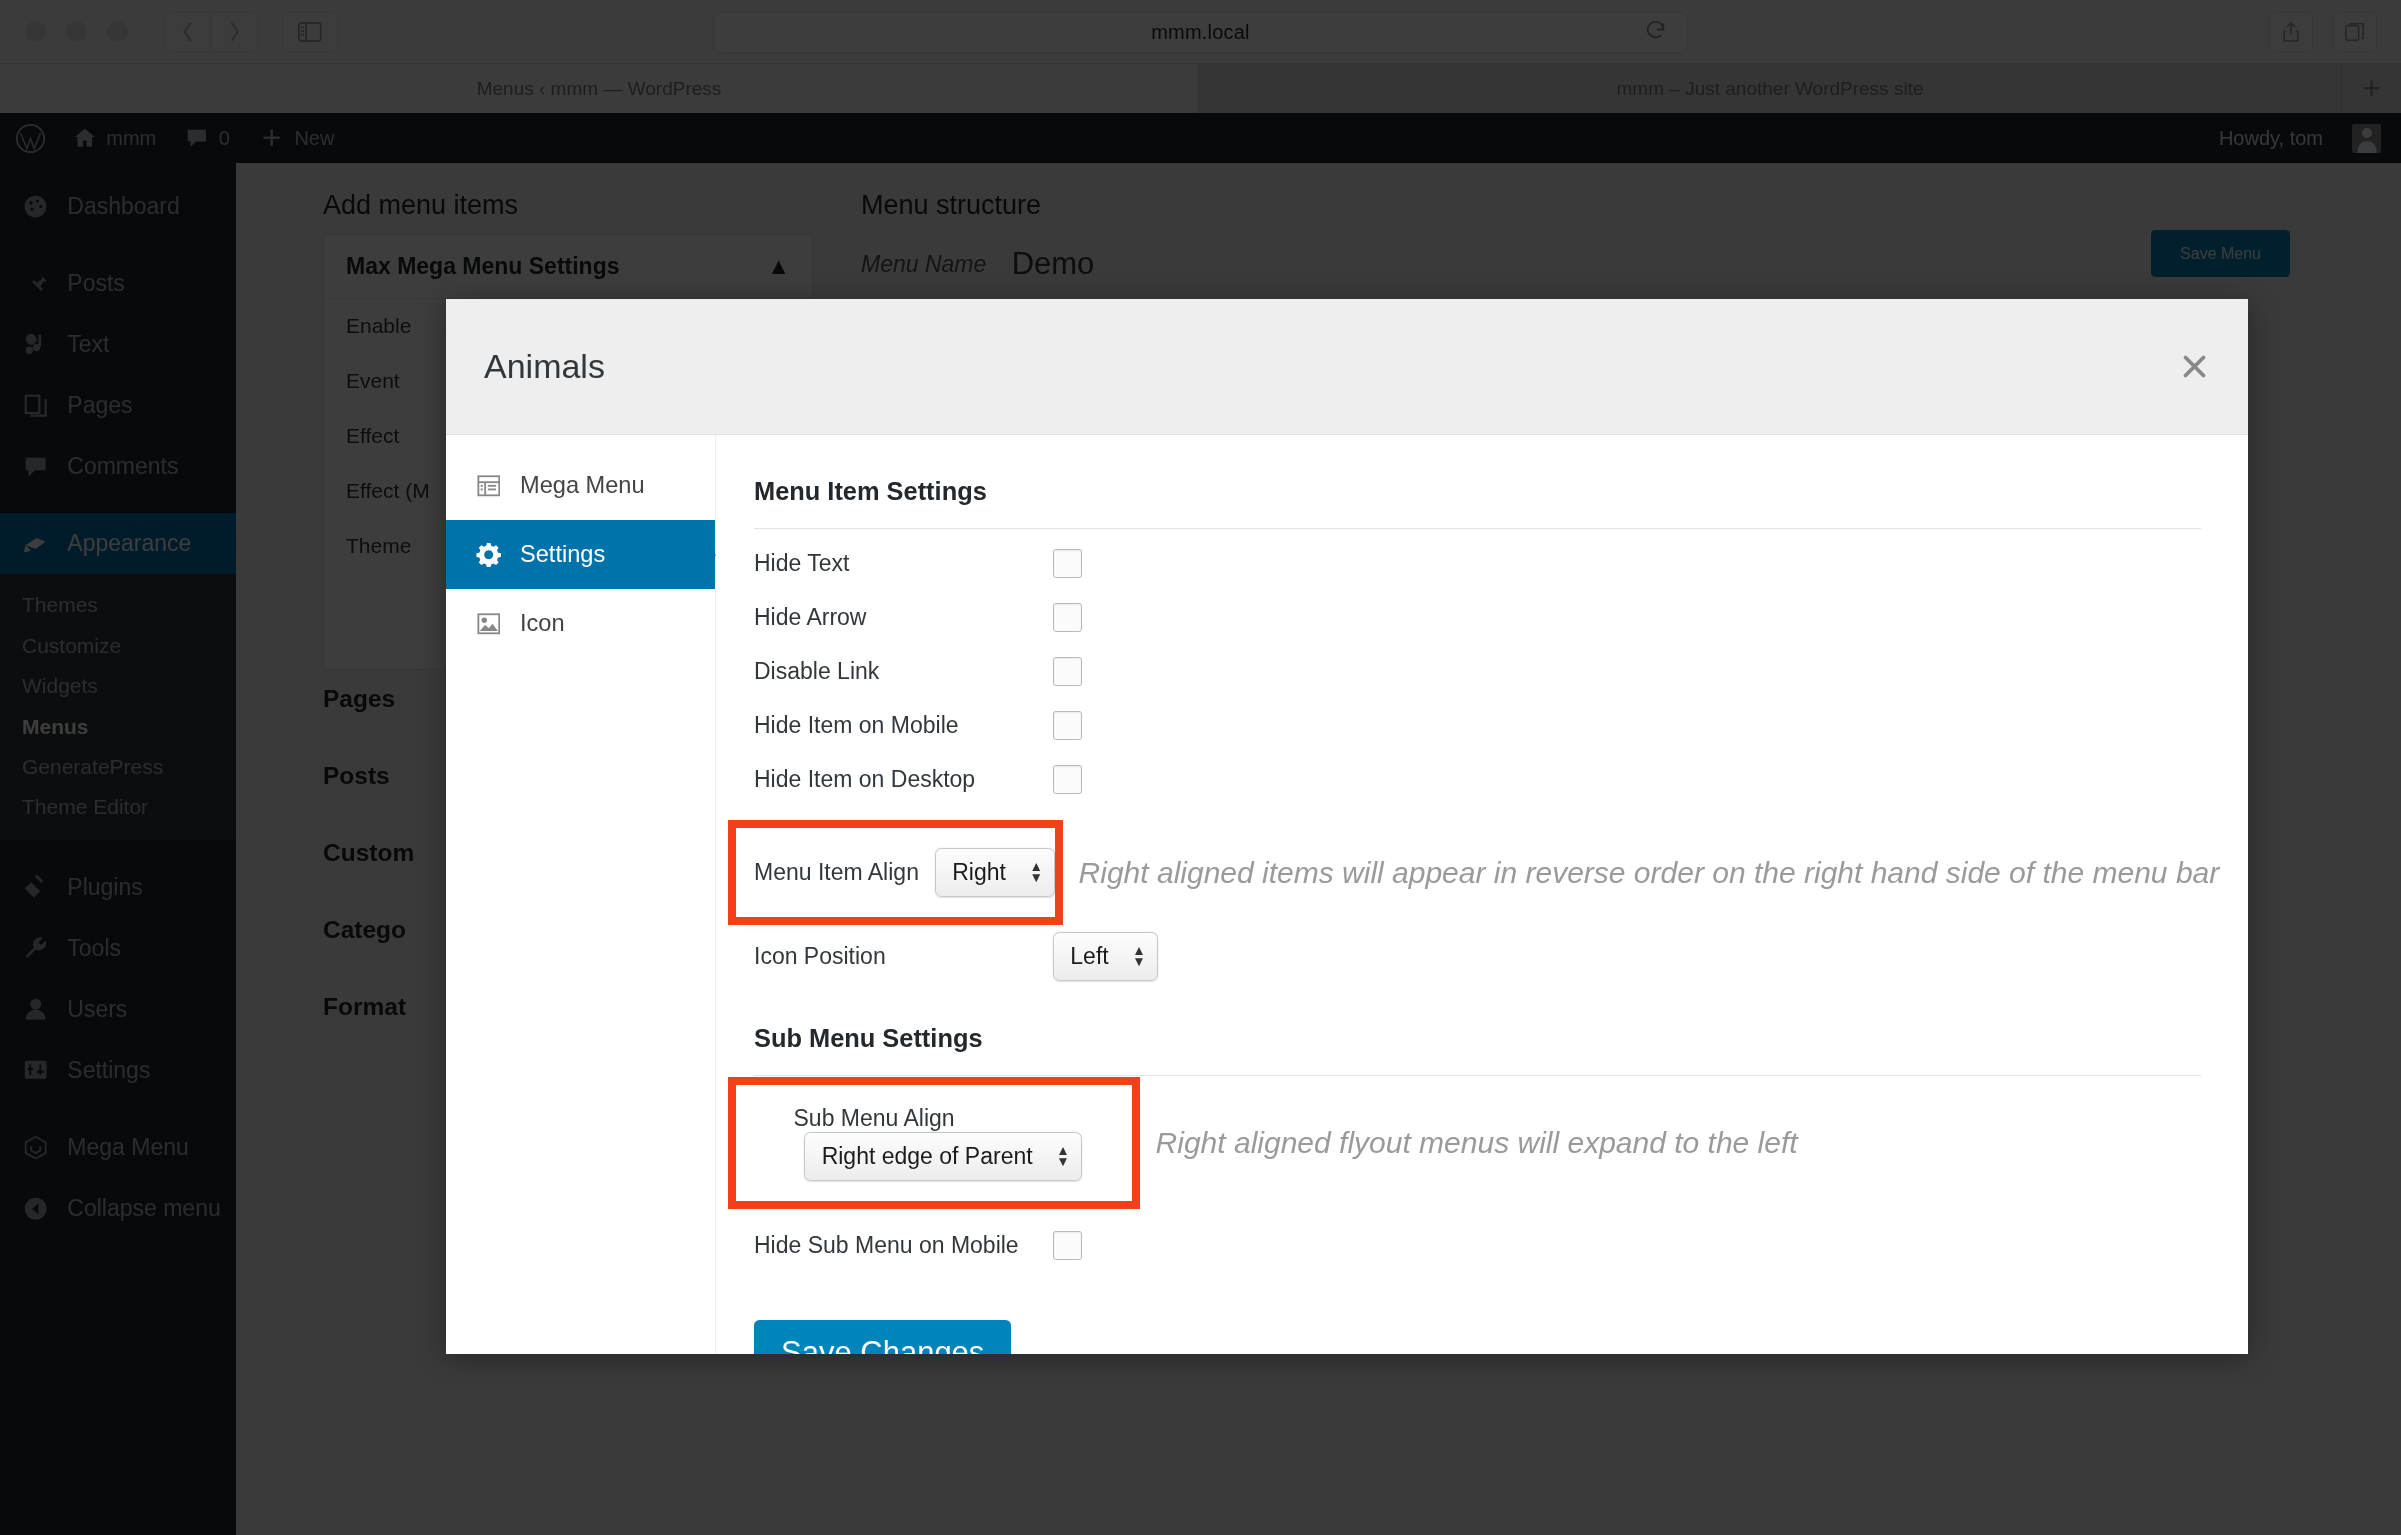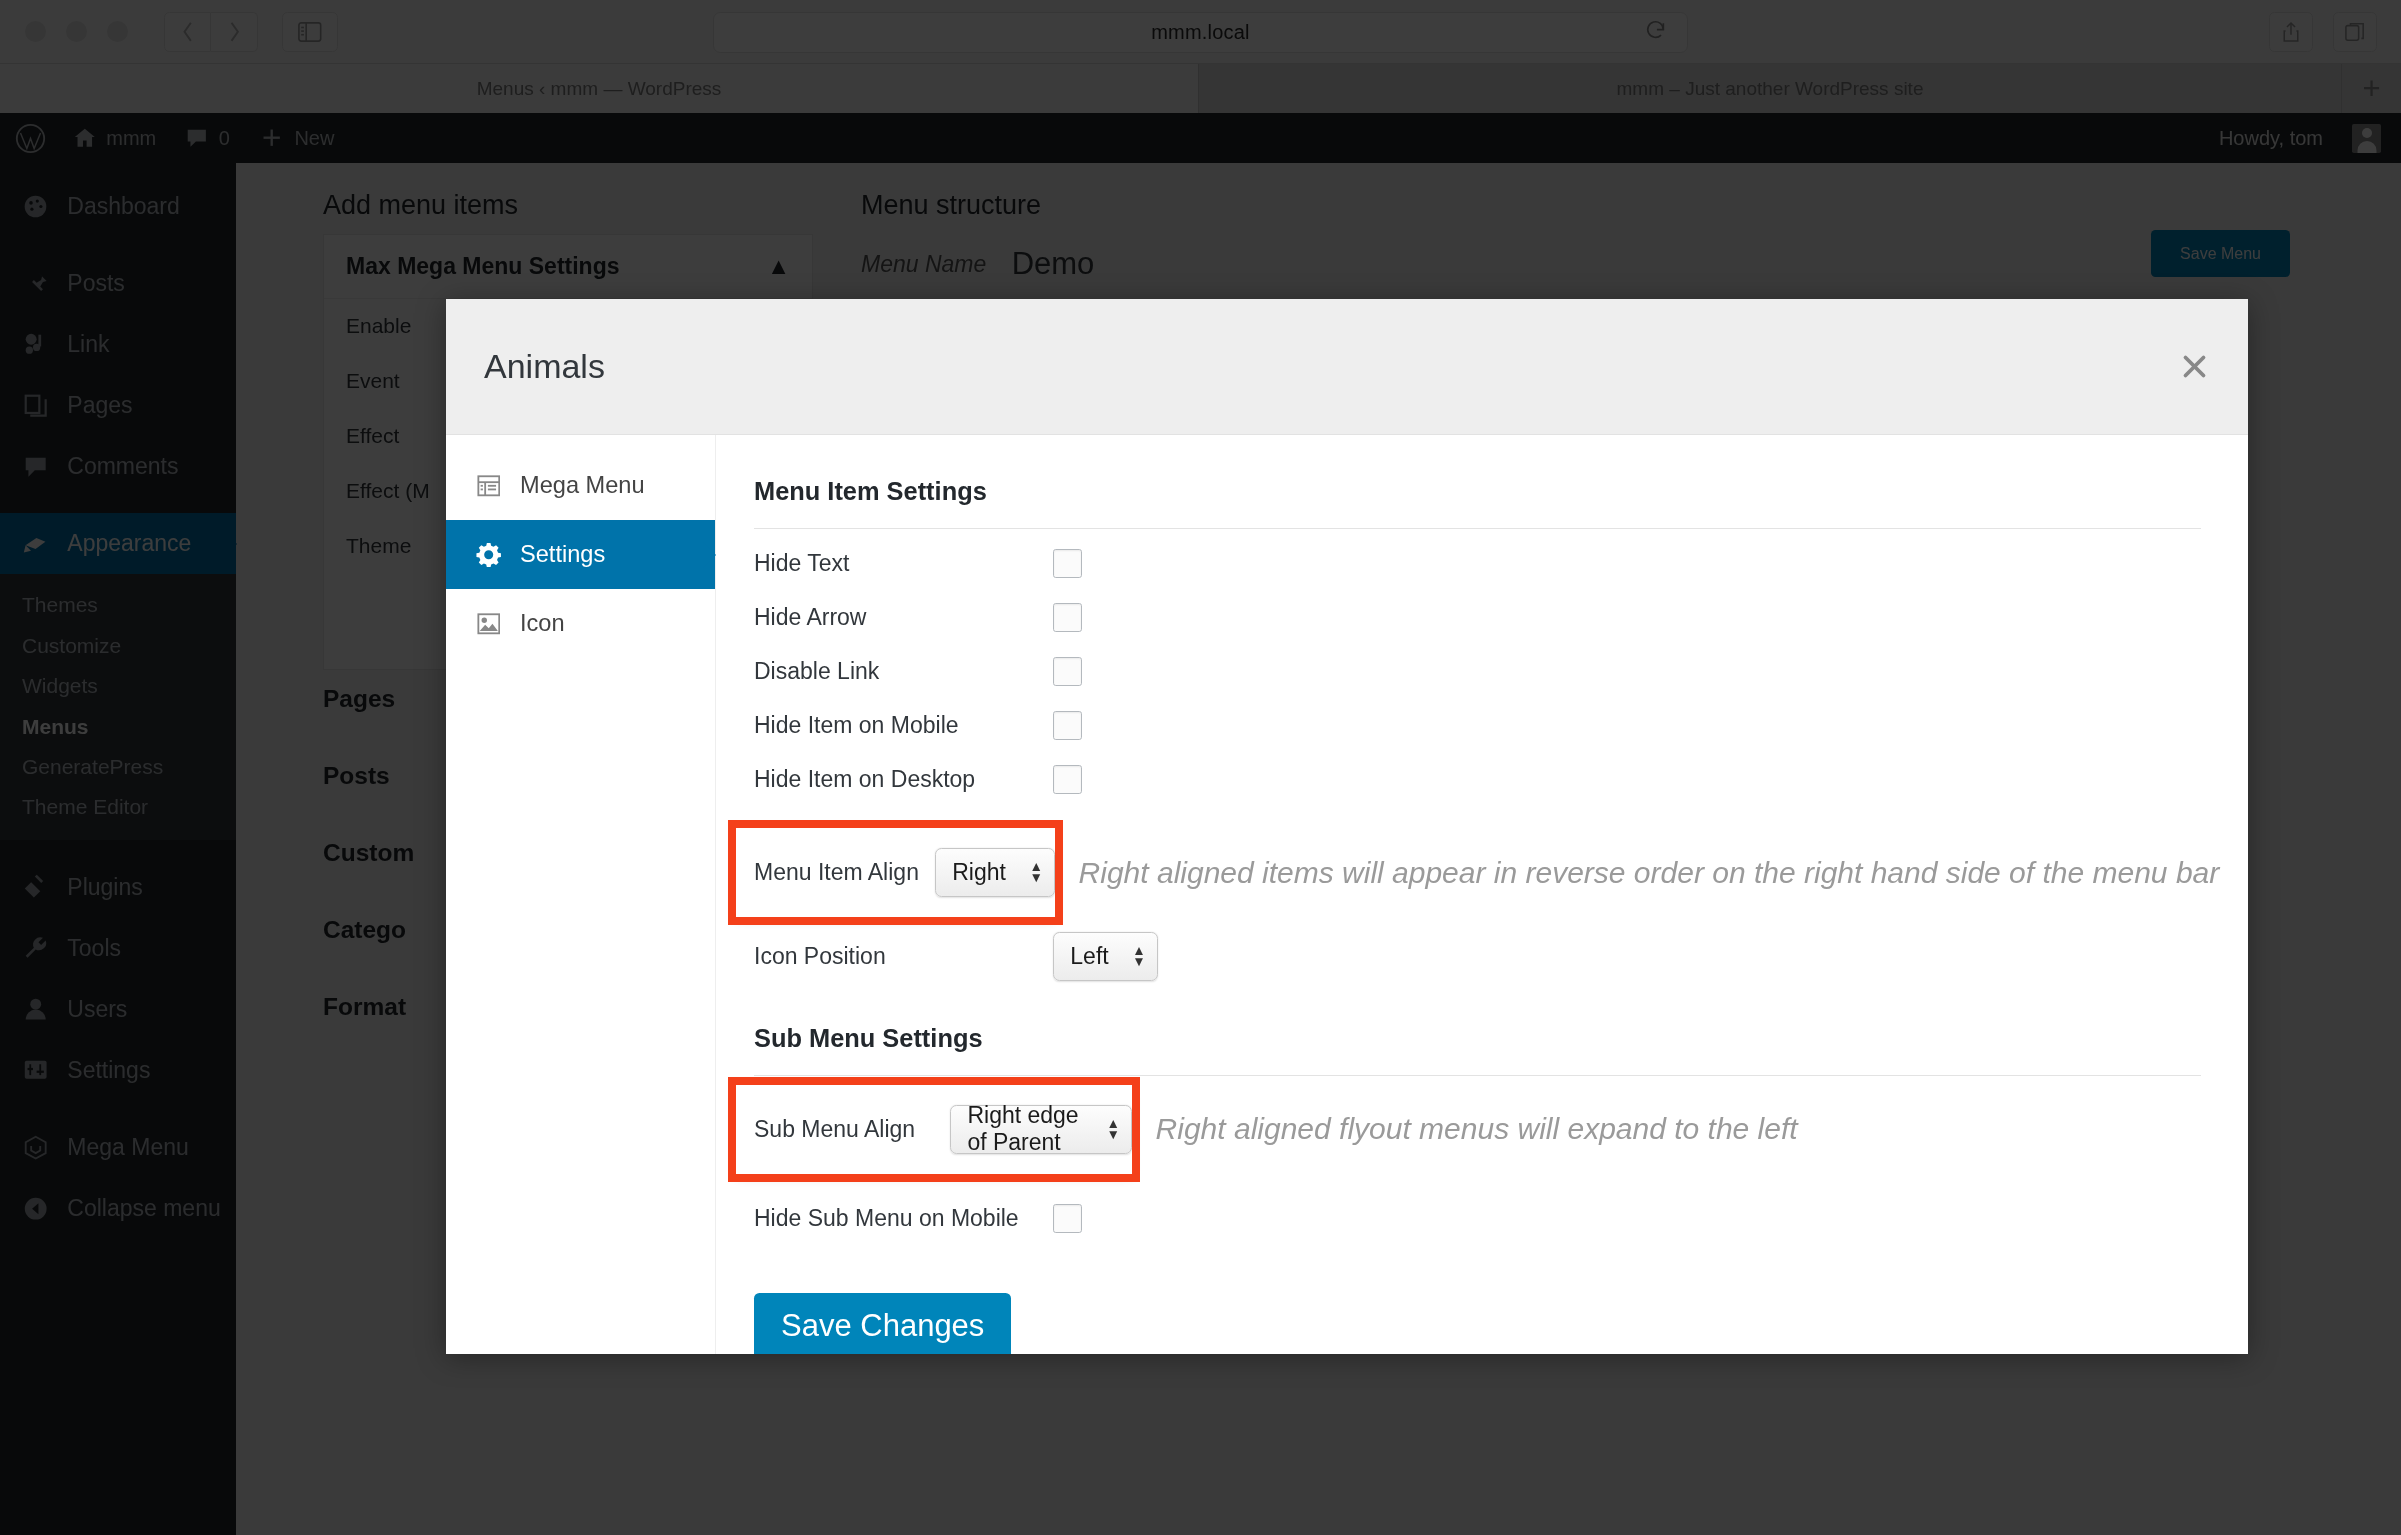--- a/index.html
+++ b/index.html
@@ -197,21 +197,21 @@
   .msel .arrows span { font-size: 13.6px; line-height: 8.2px; }
 
   .hl-row {
     outline: 8.2px solid #f4401a;
     background: #fff;
     padding: 20px 0 20px 18px;
     margin-left: -18px;
     box-shadow: 0 5.4px 9px rgba(0,0,0,.12);
   }
   .hl-row.r1 { width: 319px; }
-  .hl-row.r2 { width: 396px; }
+  .hl-row.r2 { width: 396px; flex-direction: column; }
   .hl-row .fhelp { position: absolute; left: 100%; margin-left: 23.6px; top: 50%; transform: translateY(-50%); }
 
   .savebtn {
     display: inline-block; background: #0085ba; color: #fff;
     font-size: 31px; padding: 15.4px 27px; border-radius: 5.4px;
     box-shadow: 0 2.7px 0 #006799;
   }
   .spacer-24 { height: 22px; }
 </style>
 </head>
@@ -336,21 +336,21 @@
     </div>
     <div class="am-item">
       <span class="am-icon">
         <svg width="25.4" height="25.4" viewBox="0 0 28 28" fill="currentColor">
             <circle cx="9" cy="8" r="6"></circle>
             <rect x="17" y="3" width="3" height="13"></rect>
             <circle cx="15" cy="17" r="4"></circle>
             <circle cx="7" cy="20" r="4"></circle>
           </svg>
       </span>
-      <span>Link</span>
+      <span>Text</span>
     </div>
     <div class="am-item">
       <span class="am-icon">
         <svg width="25.4" height="25.4" viewBox="0 0 28 28" fill="none" stroke="currentColor" stroke-width="2.4">
             <rect x="3" y="3" width="15" height="19"></rect>
             <path d="M8 25 h17 V7"></path>
           </svg>
       </span>
       <span>Pages</span>
     </div>

